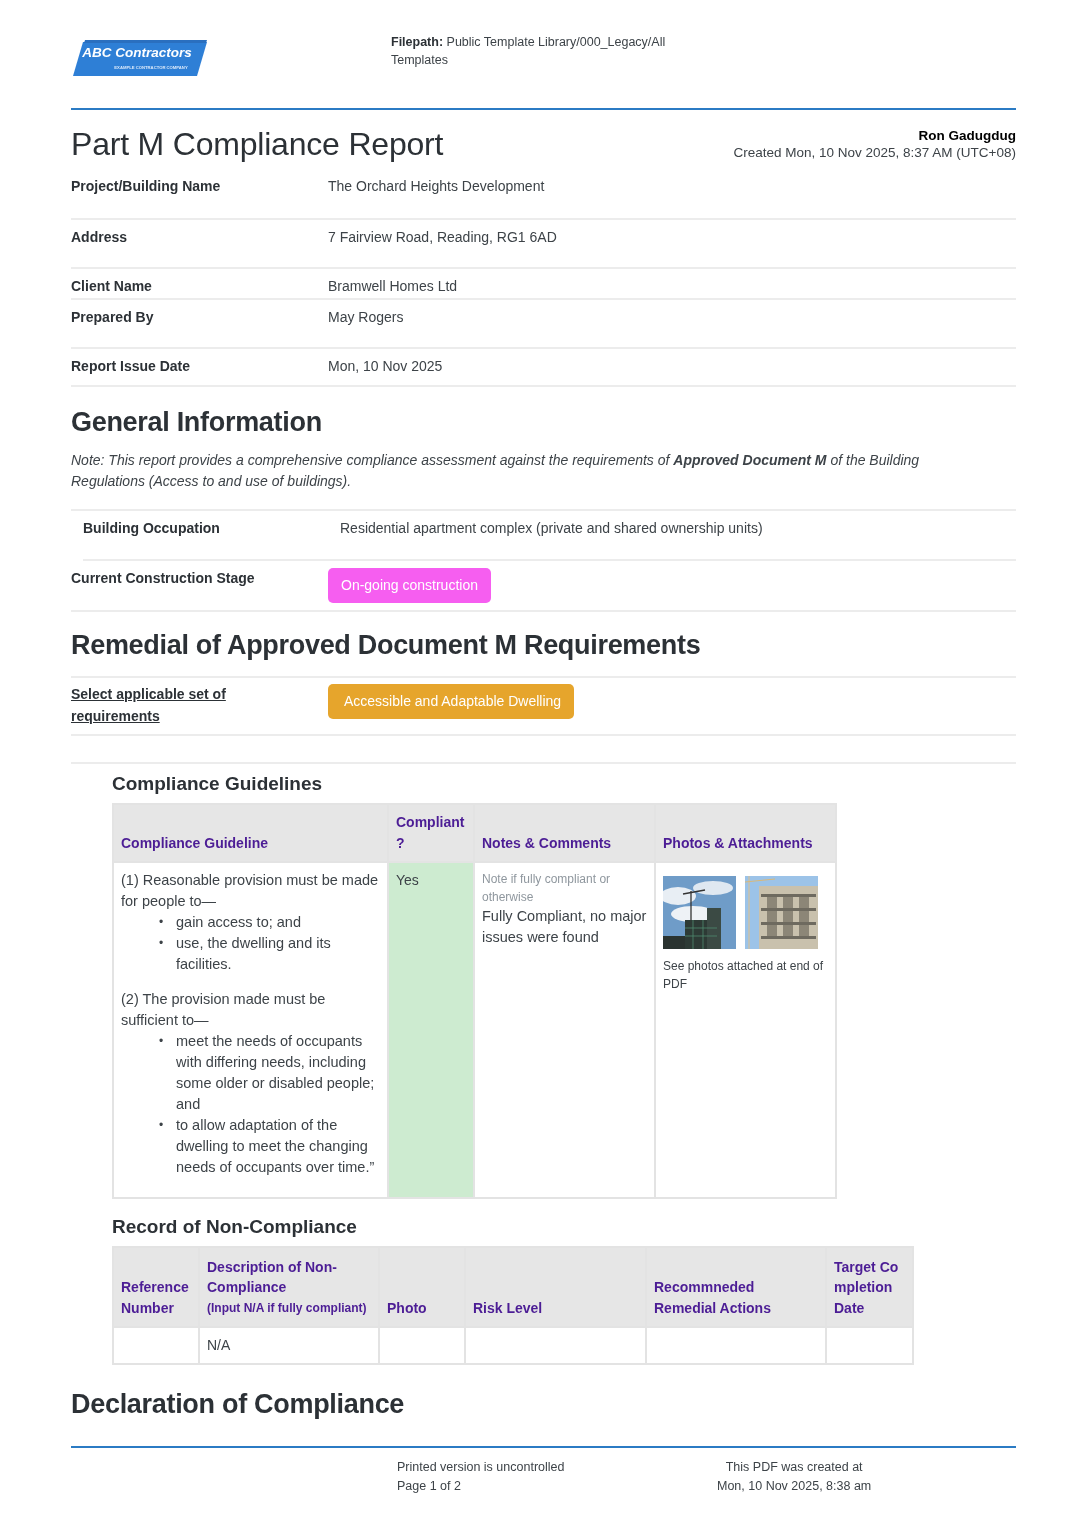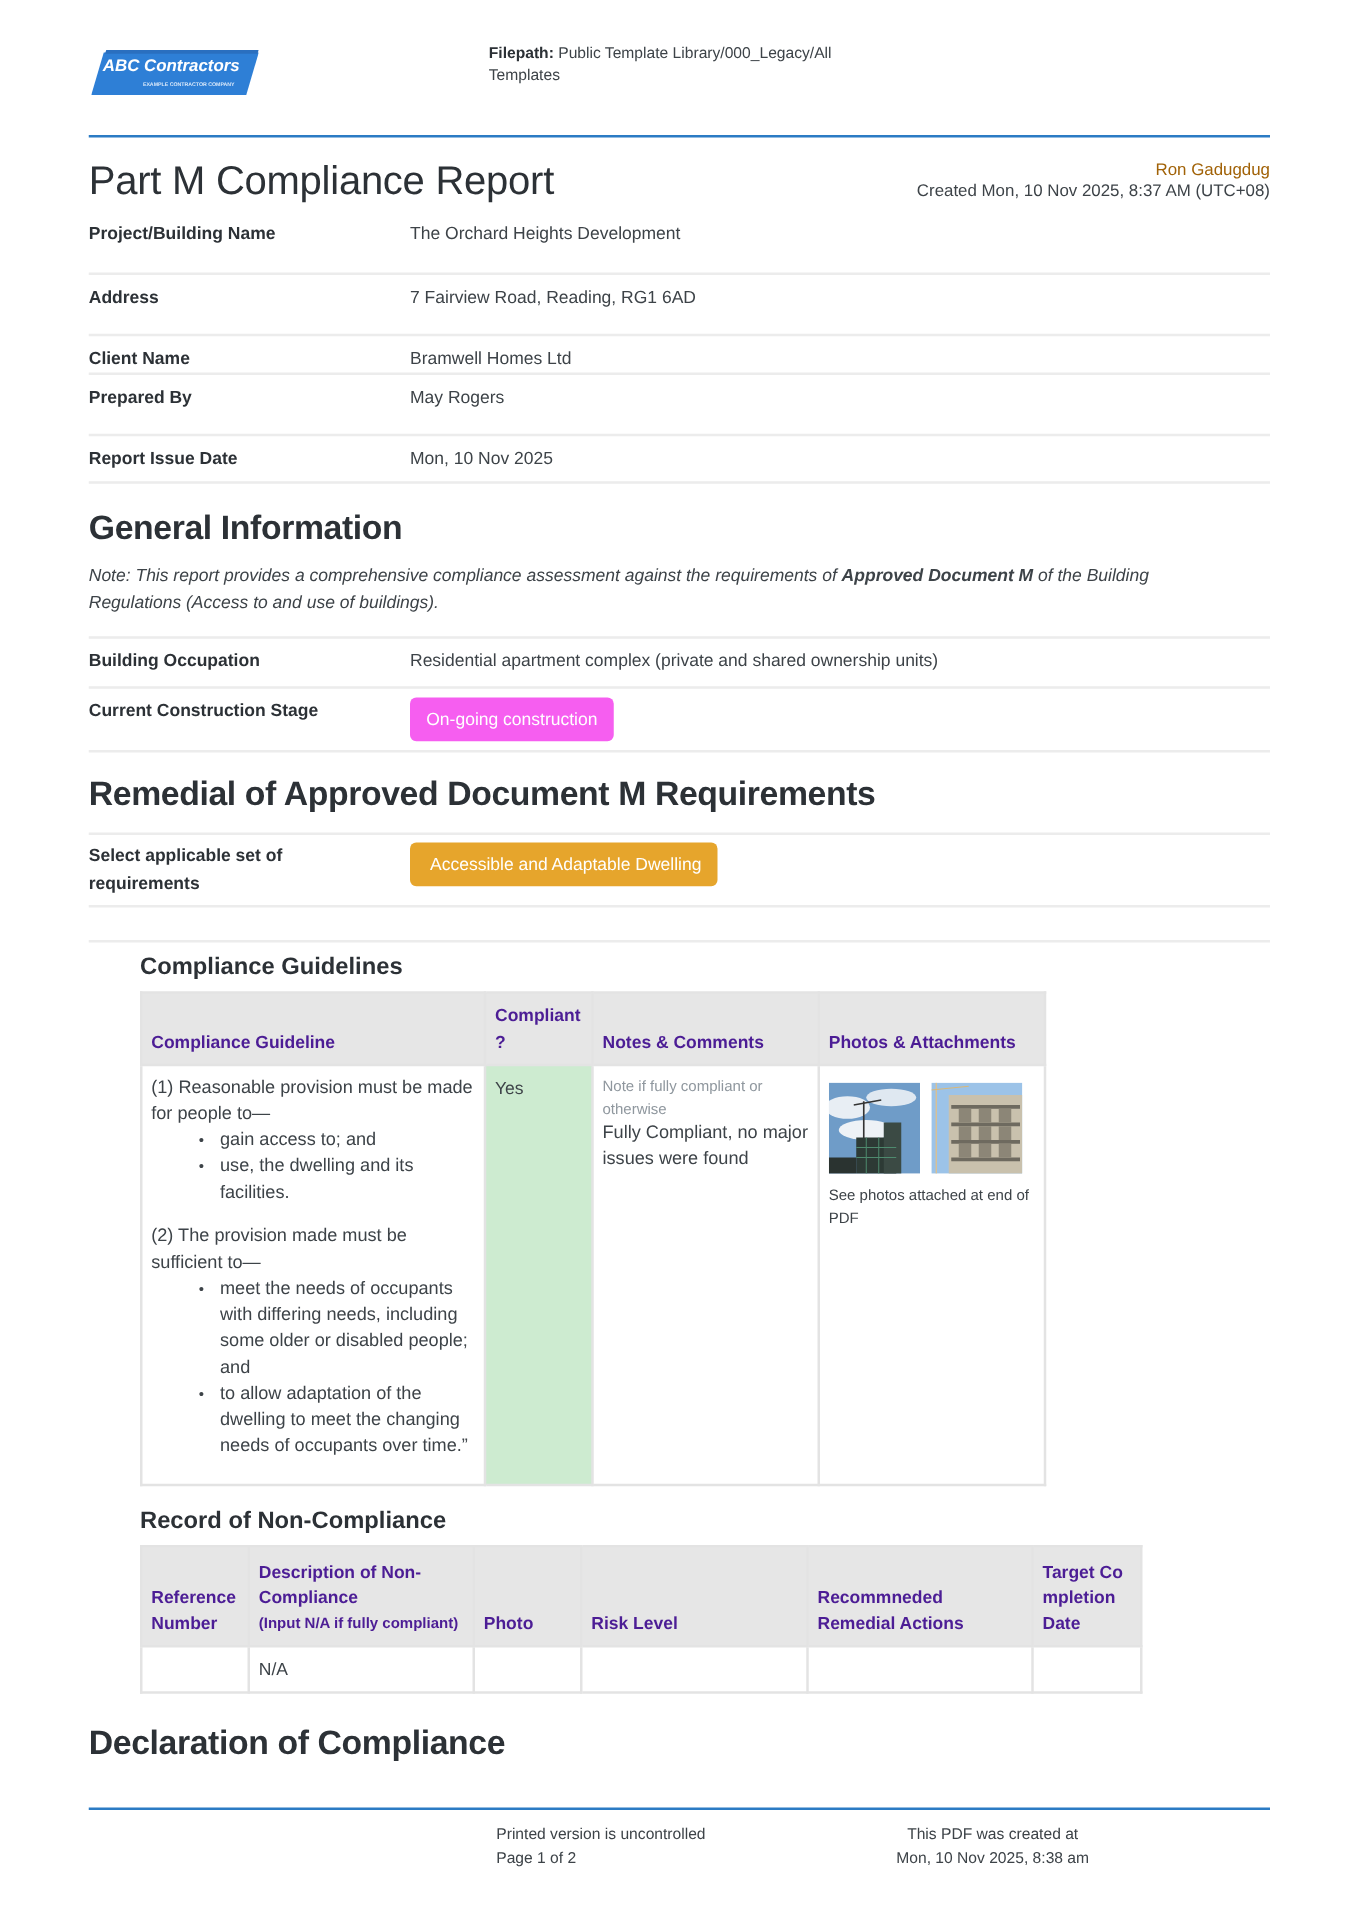--- a/index.html
+++ b/index.html
@@ -13,21 +13,21 @@
   .logo { position: absolute; left: 2px; top: 40px; width: 134px; height: 38px; }
   .logo svg { width: 134px; height: 38px; display: block; }
   .meta-mid { position: absolute; left: 320px; top: 33px; width: 300px; font-size: 12.5px; line-height: 18px; color: #3d4348; }
   .meta-right { position: absolute; left: 649px; top: 33px; width: 300px; font-size: 12.5px; line-height: 18.5px; color: #3d4348; }
   .meta-mid b, .meta-right b { font-weight: bold; color: #2c3136; }
 
   
   .title-row { position: relative; height: 60px; }
   .title { position: absolute; left: 0; top: 16px; font-size: 32px; font-weight: normal; color: #2c3136; letter-spacing: -0.2px; }
   .author { position: absolute; right: 0; top: 17px; text-align: right; font-size: 13.5px; line-height: 17px; color: #3d4348; }
-  .author .name { font-weight: normal; color: #a16207; }
+  .author .name { font-weight: bold; color: #000000; }
 
   
   .row { position: relative; border-bottom: 2px solid #ececec; font-size: 14px; color: #3d4348; }
   .row .lbl { position: absolute; left: 0; font-weight: bold; color: #2c3136; line-height: 22px; }
   .row .val { position: absolute; left: 257px; line-height: 22px; }
 
   .section-title { font-size: 27px; font-weight: bold; color: #2c3136; letter-spacing: -0.3px; }
 
   .note { font-size: 14px; font-style: italic; line-height: 20.5px; color: #3d4348; }
   .note b { font-weight: bold; }
@@ -102,33 +102,33 @@
     <div class="val" style="top:6px;">May Rogers</div>
   </div>
   <div class="row" style="height:38px;">
     <div class="lbl" style="top:6px;">Report Issue Date</div>
     <div class="val" style="top:6px;">Mon, 10 Nov 2025</div>
   </div>
 
   <h2 class="section-title" style="margin-top:20px;">General Information</h2>
   <p class="note" style="margin-top:12px; width:900px;"><span>Note: This report provides a comprehensive compliance assessment against the requirements of </span><b>Approved Document M</b><span> of the Building Regulations (Access to and use of buildings).</span></p>
   <div style="height:20px; border-bottom:2px solid #ececec;"></div>
-  <div class="row" style="height:40px;">
+  <div class="row" style="height:50px;margin-left:12px;">
     <div class="lbl" style="top:6px;">Building Occupation</div>
     <div class="val" style="top:6px;">Residential apartment complex (private and shared ownership units)</div>
   </div>
   <div class="row" style="height:51px;">
     <div class="lbl" style="top:6px;">Current Construction Stage</div>
     <div class="badge" style="top:7px; background:#f65ef0;">On-going construction</div>
   </div>
 
   <h2 class="section-title" style="margin-top:18px;">Remedial of Approved Document M Requirements</h2>
   <div style="height:17px; border-bottom:2px solid #ececec;"></div>
   <div class="row" style="height:58px;">
-    <div class="lbl" style="top:5px; width:180px;">Select applicable set of requirements</div>
+    <div class="lbl" style="top:5px; width:180px;text-decoration:underline;">Select applicable set of requirements</div>
     <div class="badge" style="top:6px; background:#e6a52c;padding-left:16px;">Accessible and Adaptable Dwelling</div>
   </div>
   <div style="height:28px; border-bottom:2px solid #ececec;"></div>
 
   <div style="padding-left:41px; margin-top:9px;">
     <div class="subhead">Compliance Guidelines</div>
     <table style="width:723px; margin-top:8px;">
       <colgroup>
           <col style="width:275px">
           <col style="width:86px">

